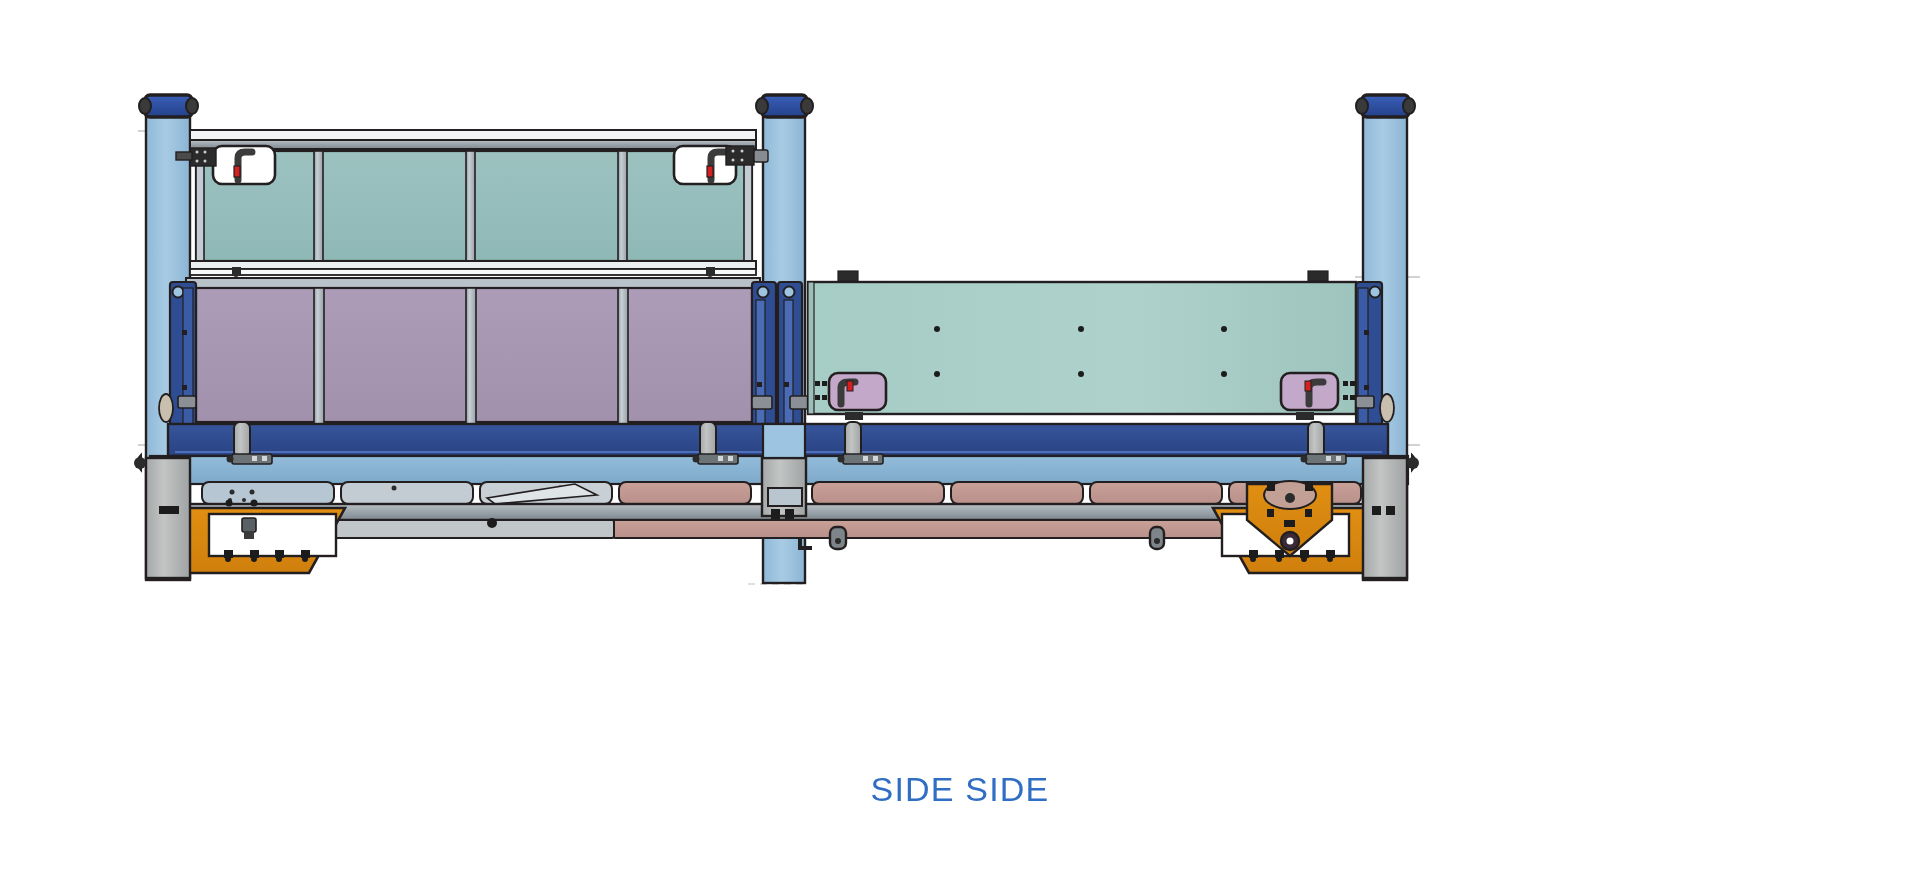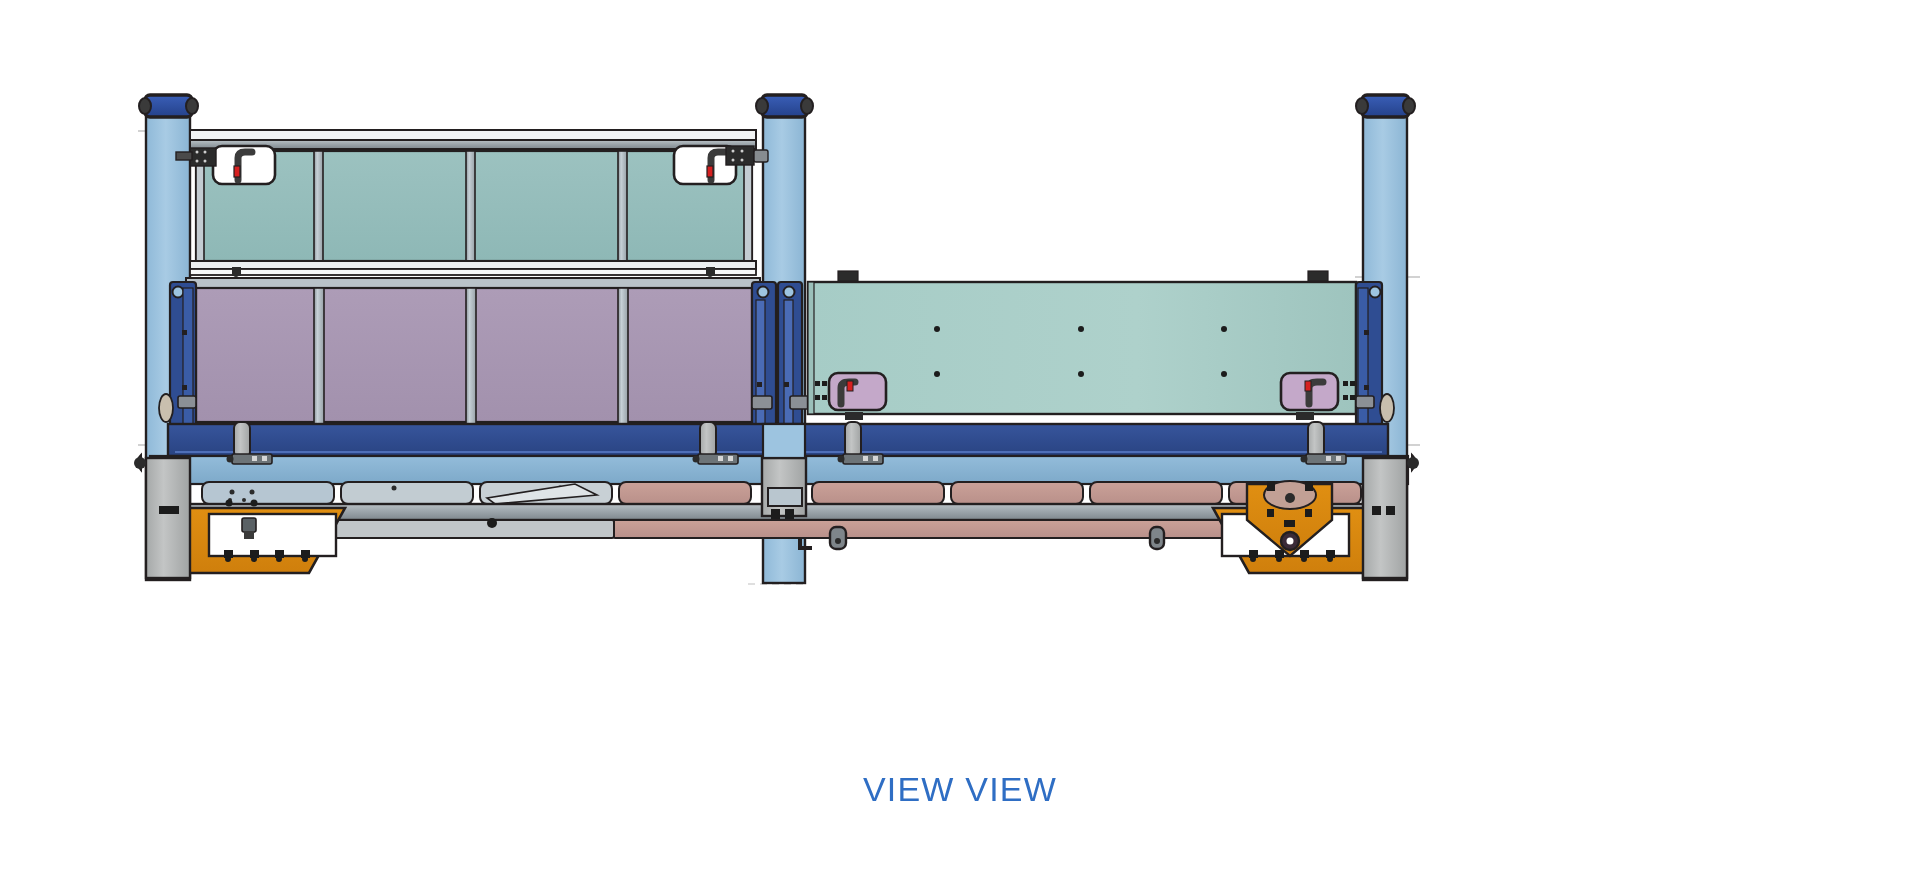--- a/index.html
+++ b/index.html
@@ -444,15 +444,15 @@
       </g>
     </g>
 
     <g>
       <rect x="763" y="424" width="42" height="34" fill="#9dc4e0" stroke="#231f20" stroke-width="2.2"></rect>
       <rect x="768" y="488" width="34" height="18" fill="#b9c6cf" stroke="#231f20" stroke-width="2"></rect>
     </g>
 
   </svg>
 
-  <div class="view-caption">VIEW VIEW</div>
+  <div class="view-caption">SIDE SIDE</div>
 
 </div>
 
 </body></html>

